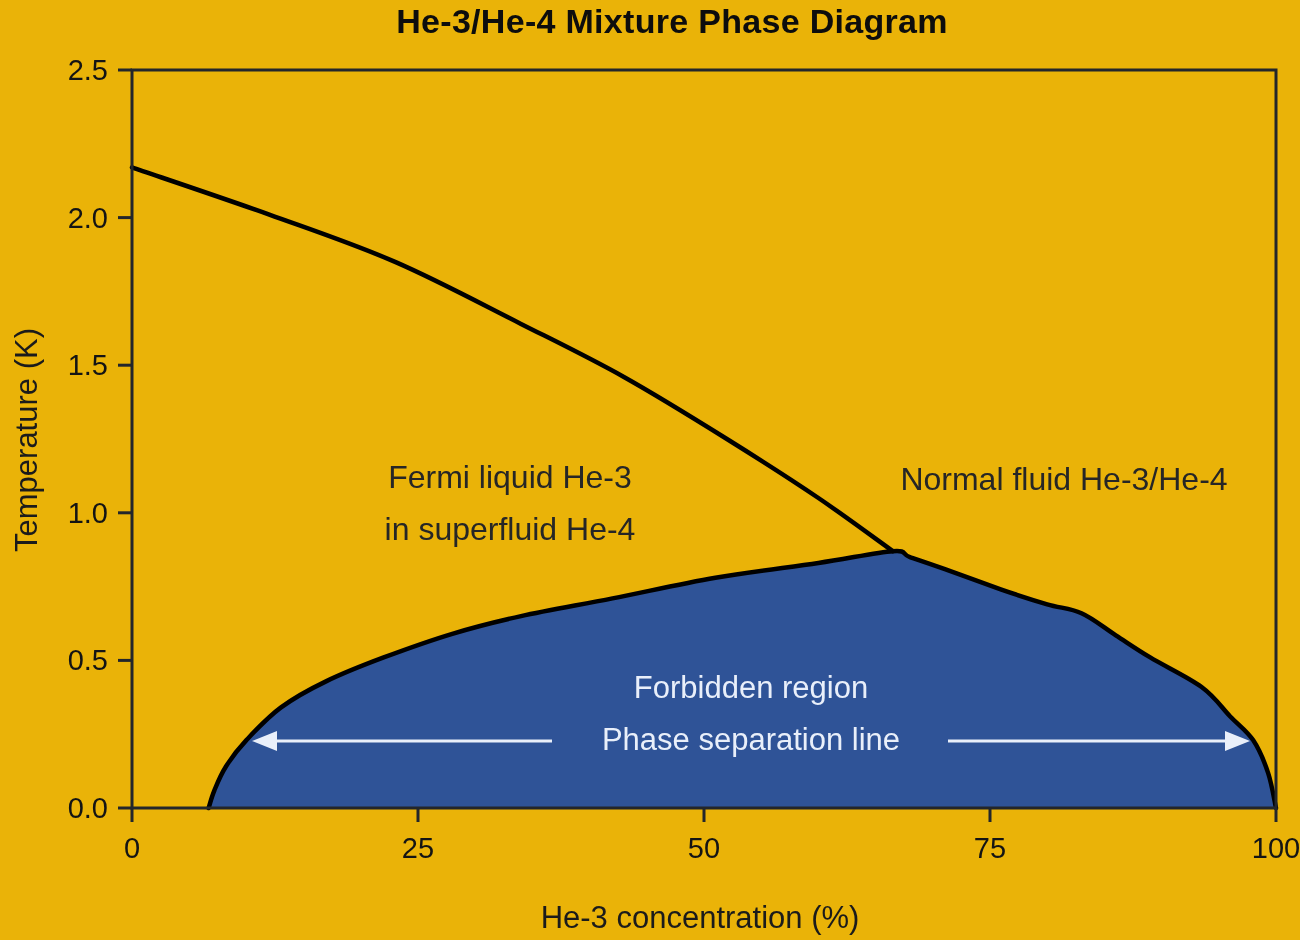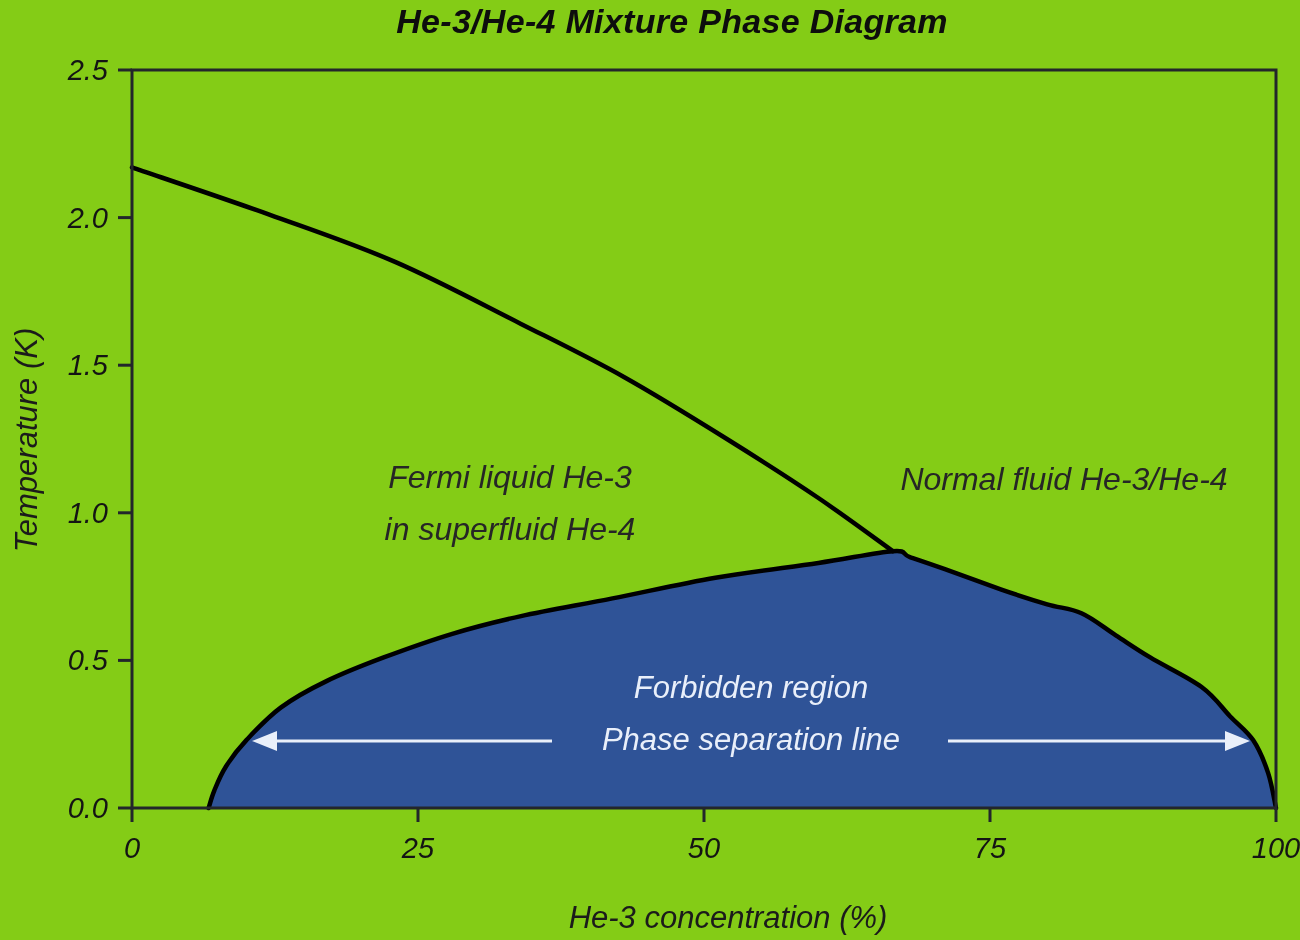--- a/index.html
+++ b/index.html
@@ -1,36 +1,35 @@
 <!DOCTYPE html>
 <html><head>
 <meta charset="utf-8">
 <style>
   html,body{margin:0;padding:0;background:#ffffff;}
   #figure{
     position:relative;
     width:1300px;height:940px;
-    background:#84cc16;
+    background:#eab308;
     font-family:"Liberation Sans", sans-serif;
     overflow:hidden;
-    font-style:italic;
   }
   #chart-title{
     position:absolute;left:672px;top:2px;
     transform:translateX(-50%);
     font-size:34px;font-weight:700;color:#0d0d0d;
     white-space:nowrap;letter-spacing:.3px;
   }
   #y-axis-title{
     position:absolute;left:27px;top:440px;
     transform:translate(-50%,-50%) rotate(-90deg);
     font-size:31px;color:#1b1b1b;white-space:nowrap;
   }
   #x-axis-title{
-    position:absolute;left:728px;top:900px;
+    position:absolute;left:700px;top:900px;
     transform:translateX(-50%);
     font-size:31px;color:#1b1b1b;white-space:nowrap;
   }
   svg text{font-family:"Liberation Sans", sans-serif;}
   .tick-label{font-size:29px;fill:#141414;}
   .region-label{font-size:32px;fill:#262626;}
   .region-label-light{font-size:31px;fill:#e9effa;}
   .spine{stroke:#23262b;stroke-width:3;fill:none;}
   .tick{stroke:#23262b;stroke-width:3;}
   .curve{stroke:#000000;stroke-width:4.5;fill:none;stroke-linejoin:round;stroke-linecap:round;}

